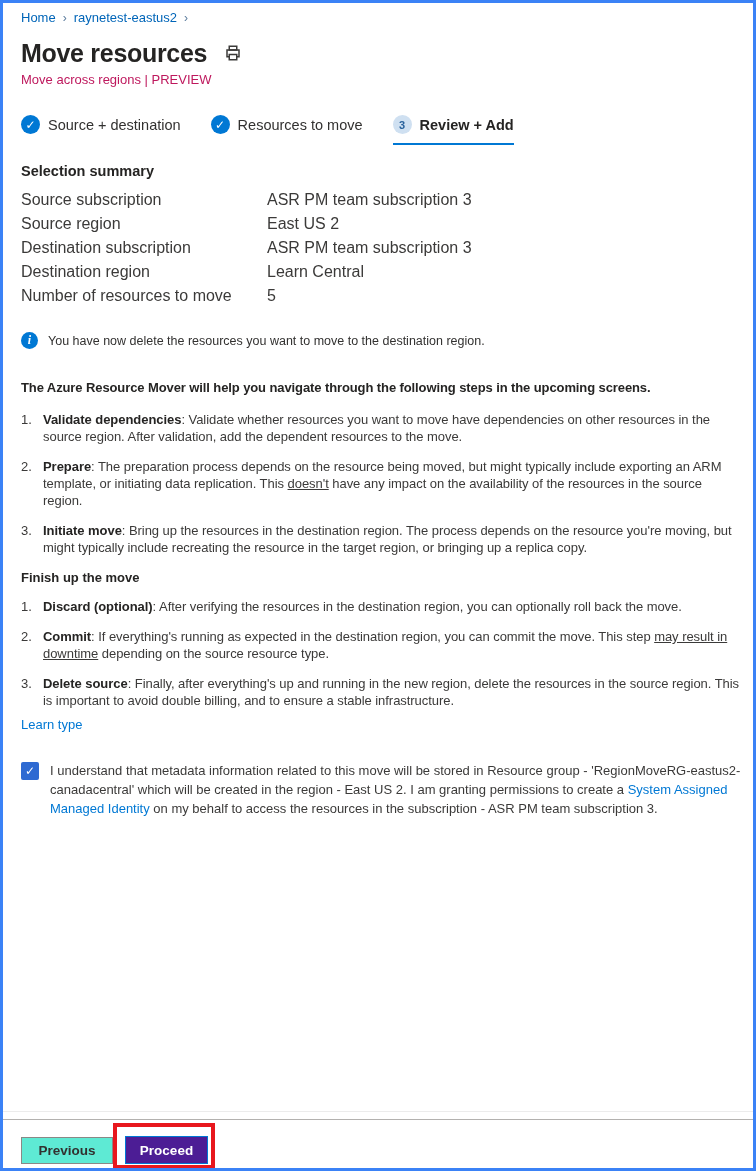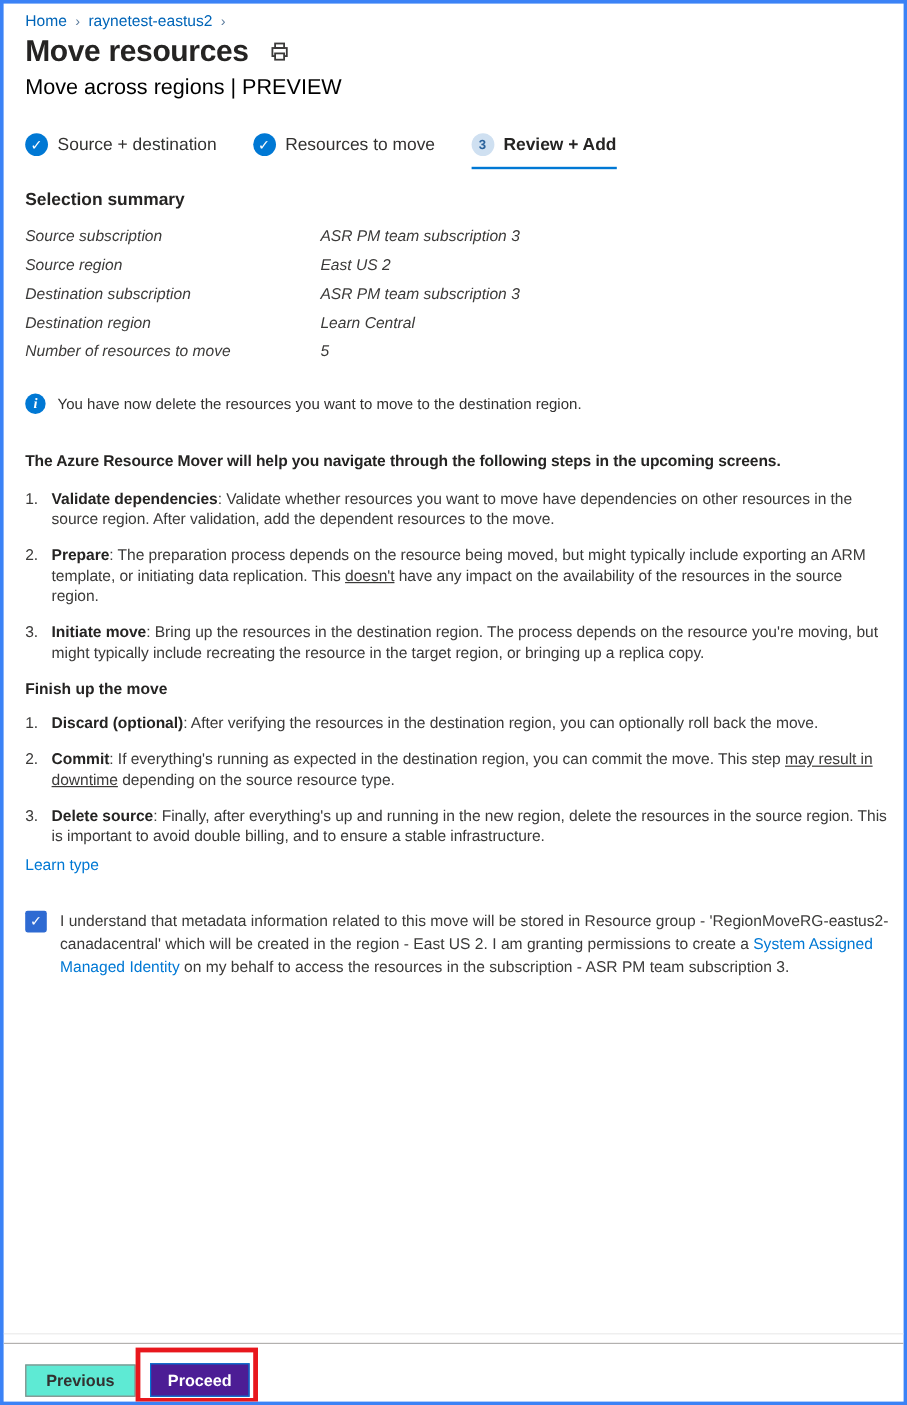--- a/index.html
+++ b/index.html
@@ -14,42 +14,42 @@
     overflow:hidden;
   }
   .content { padding:0 10px 0 18px; }
 
   
   .breadcrumb { padding-top:7px; font-size:13px; line-height:15px; }
   .breadcrumb a { color:#0065b8; text-decoration:none; cursor:pointer; }
   .breadcrumb .sep { color:#5d7d9e; margin:0 7px; font-size:12px; }
 
   
-  .title-row { display:flex; align-items:center; gap:16px; margin-top:3px; }
+  .title-row { display:flex; align-items:center; gap:16px; margin-top:13px; }
   .page-title { font-size:25px; line-height:28px; font-weight:700; color:#252423; letter-spacing:-0.3px; margin:0; }
   .print-btn { width:20px; height:20px; display:flex; align-items:center; justify-content:center; cursor:pointer; }
-  .subtitle { margin-top:5px; font-size:18px; color:#000000; }
+  .subtitle { margin-top:5px; font-size:13px; color:#be185d; }
 
   
   .tabs { display:flex; gap:30px; margin-top:28px; font-size:14.5px; }
   .tab { display:flex; align-items:center; gap:8px; padding-bottom:9px; border-bottom:2.5px solid transparent; cursor:pointer; }
   .tab.active { border-bottom-color:#0078d4; font-weight:700; color:#252423; }
   .badge-check {
     width:19px; height:19px; border-radius:50%; background:#0078d4; color:#fff;
     display:flex; align-items:center; justify-content:center; font-size:12px; font-weight:700; flex:none;
   }
   .badge-num {
     width:19px; height:19px; border-radius:50%; background:#cfe0f1; color:#29629c;
     display:flex; align-items:center; justify-content:center; font-size:11px; font-weight:700; flex:none;
   }
 
   
   .section-heading { margin:18px 0 0 0; font-size:14.5px; font-weight:700; color:#252423; line-height:17px; }
   .summary-rows { margin-top:8px; }
-  .summary-row { display:flex; align-items:center; height:24px; font-size:13px;font-style:italic; }
+  .summary-row { display:flex; align-items:center; height:24px; font-size:16px; }
   .summary-label { width:246px; color:#3b3a39; flex:none; }
   .summary-value { color:#3b3a39; }
 
   
   .info-row { display:flex; align-items:center; gap:10px; margin-top:24px; font-size:12.5px; color:#323130; }
   .info-icon {
     width:17px; height:17px; border-radius:50%; background:#0078d4; color:#fff; flex:none;
     display:flex; align-items:center; justify-content:center;
     font-family:"Liberation Serif",serif; font-size:12px; font-weight:700; font-style:italic;
   }

